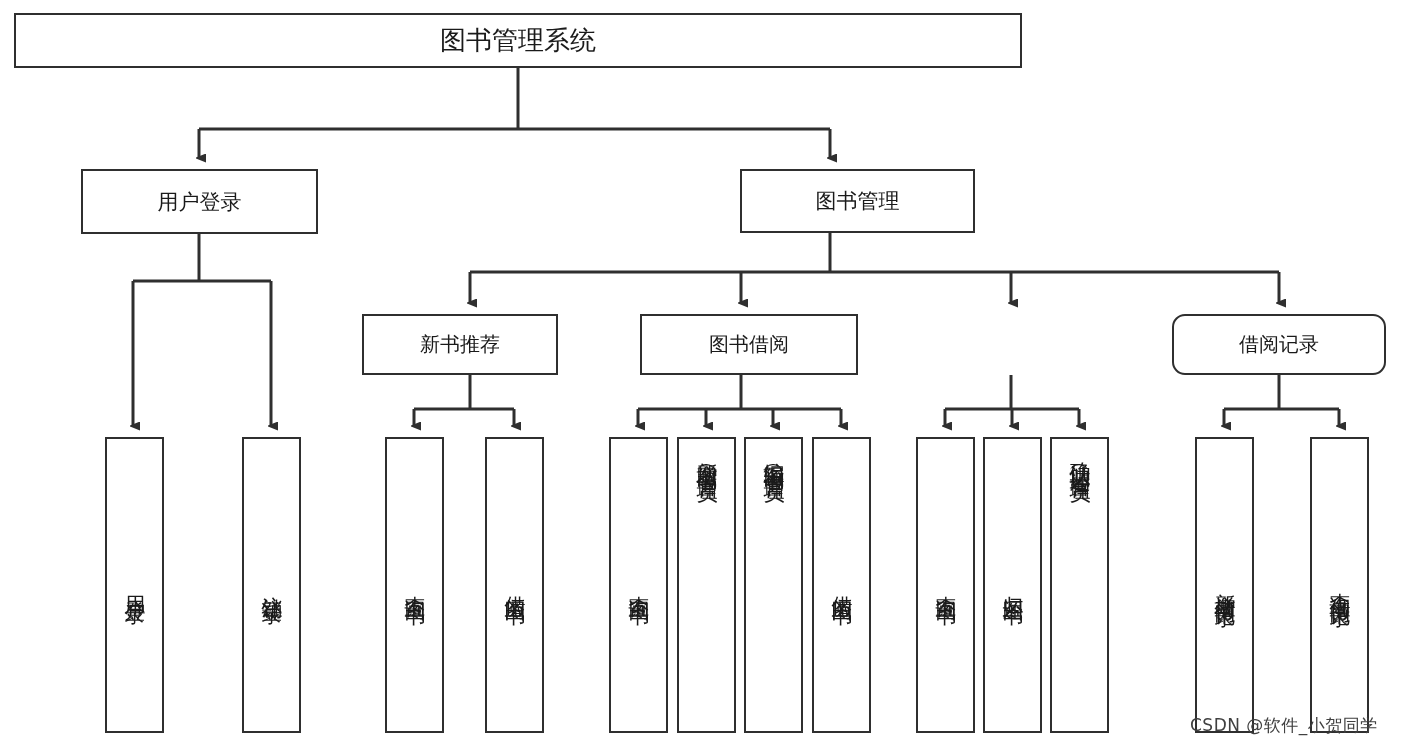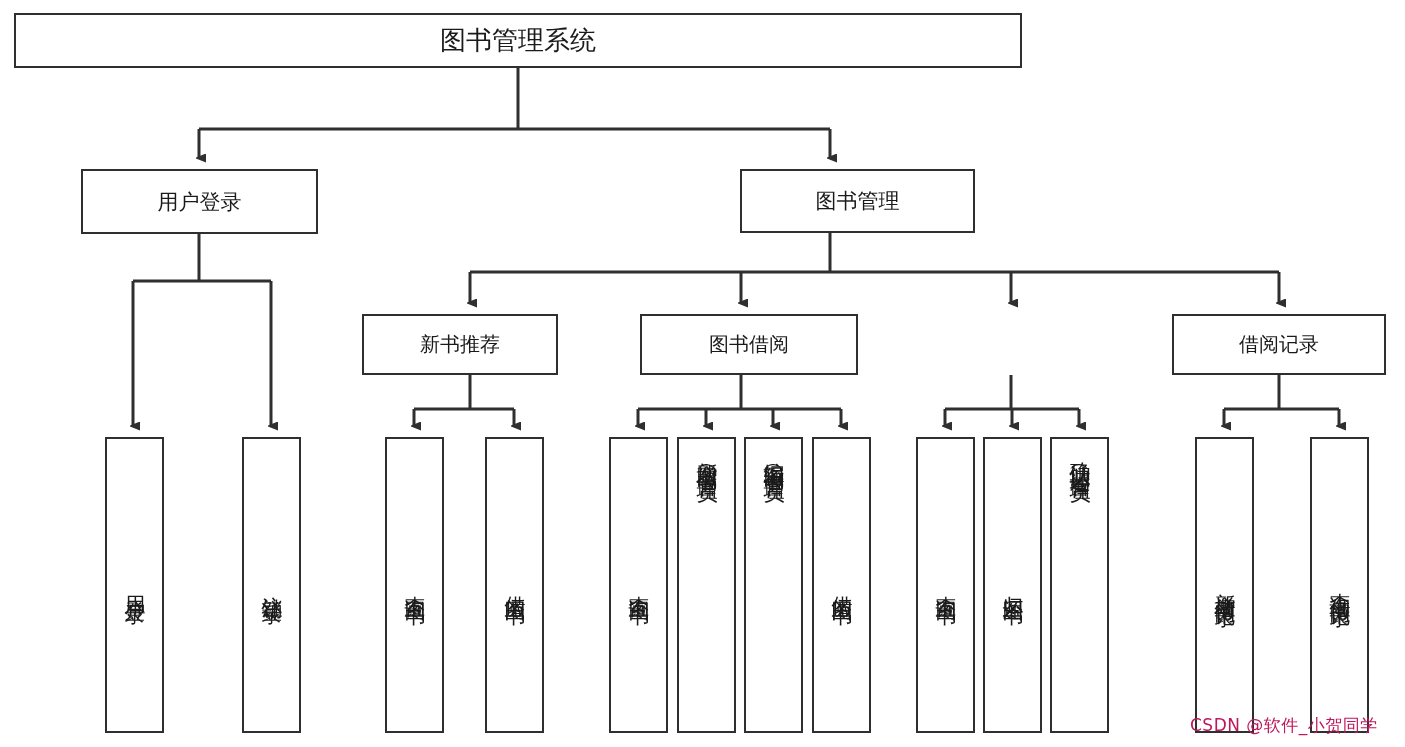--- a/index.html
+++ b/index.html
@@ -51,21 +51,21 @@
     font-size: 21px;
     line-height: 1;
     white-space: nowrap;
     color: #1a1a1a;
   }
   .watermark {
     position: absolute;
     left: 1190px;
     top: 714px;
     font-size: 17px;
-    color: #be185d;
+    color: #404040;
     letter-spacing: 0.5px;
     z-index: 3;
     white-space: nowrap;
   }
 </style>
 </head>
 <body>
 
 <div id="canvas">
 
@@ -129,21 +129,21 @@
   <div class="node level2" style="left:740px; top:169px; width:235px; height:64px;">
     <span>图书管理</span>
   </div>
 
   <div class="node level3" style="left:362px; top:314px; width:196px; height:61px;">
     <span>新书推荐</span>
   </div>
   <div class="node level3" style="left:632px; top:314px; width:218px; height:61px;margin-left:8px;">
     <span>图书借阅</span>
   </div>
-  <div class="node level3" style="left:1172px; top:314px; width:214px; height:61px;">
+  <div class="node level3" style="left:1172px; top:314px; width:214px; height:61px;border-radius:13px;">
     <span>借阅记录</span>
   </div>
 
   <div class="node leaf center" style="left:105px; top:437px; width:59px; height:296px;">
     <span class="vtext">用户登录</span>
   </div>
   <div class="node leaf center" style="left:242px; top:437px; width:59px; height:296px;">
     <span class="vtext">注销登录</span>
   </div>
 

